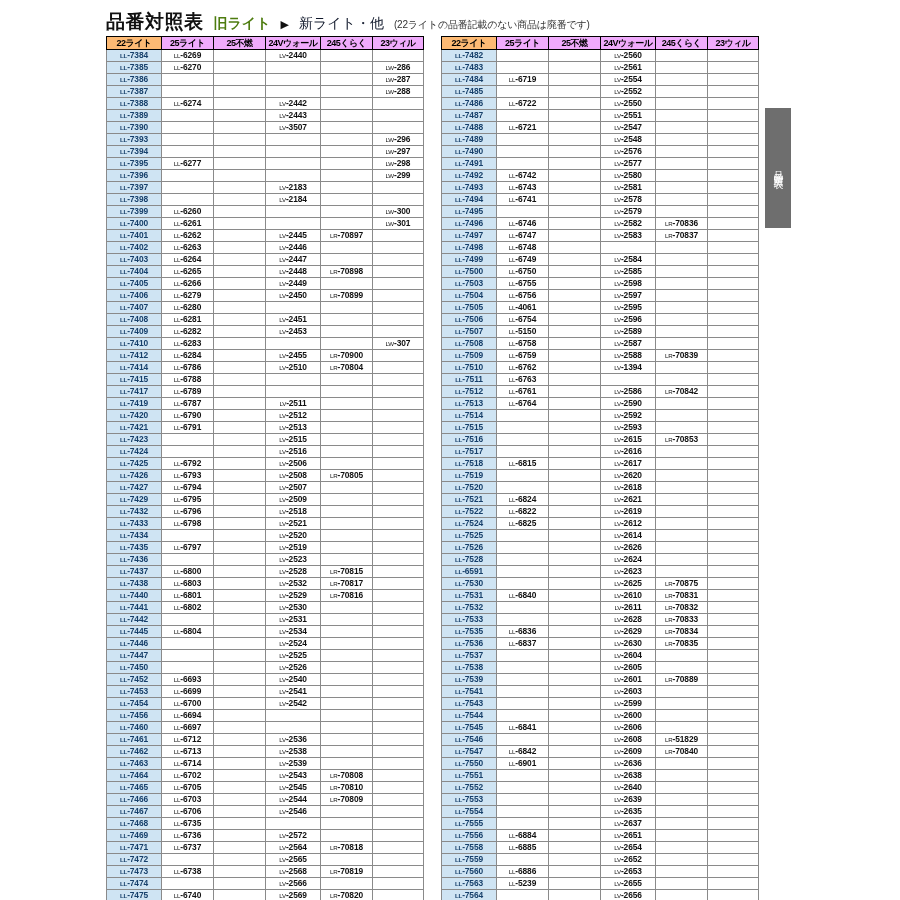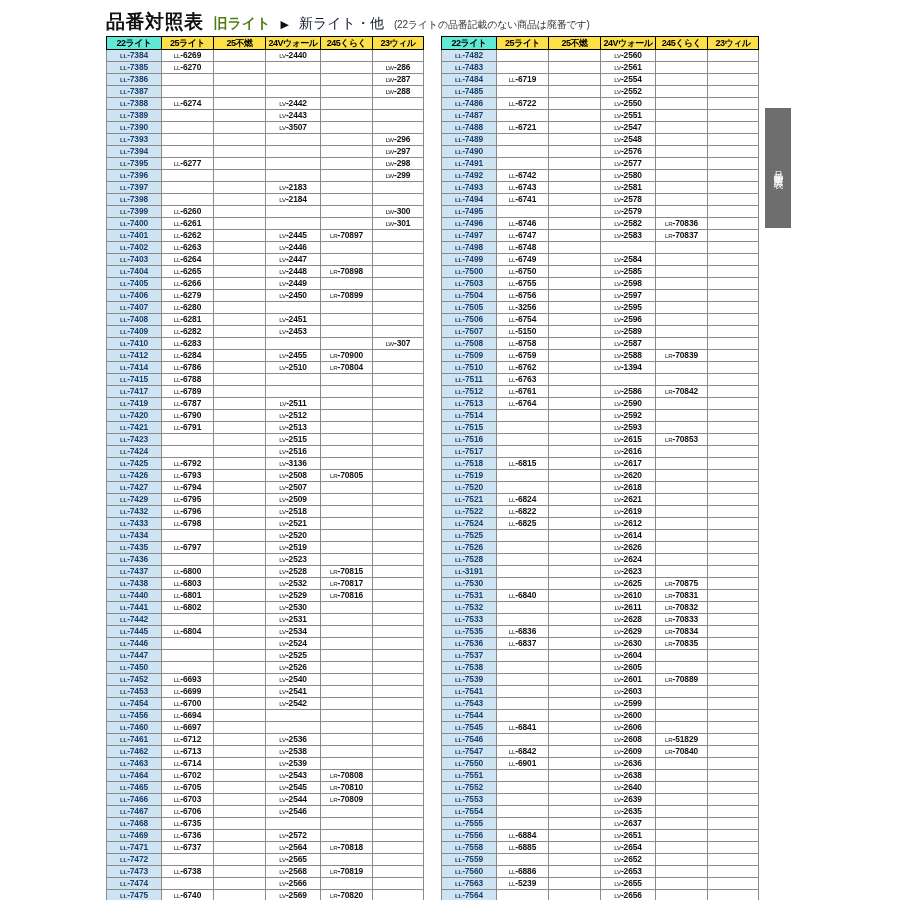--- a/index.html
+++ b/index.html
@@ -43,29 +43,29 @@
     height:11.6px;
     padding:0 2px;
     font-size:8px;
     line-height:10px;
     white-space:nowrap;
     overflow:hidden;
     box-sizing:border-box;
   }
   table.pn thead th{
     border:1px solid #000;
-    background:#fde047;
+    background:#f0abfc;
     text-align:center;
     font-size:9px;
     font-weight:bold;
     height:13px;
     letter-spacing:-0.5px;
     color:#000;
   }
-  table.pn thead th.first{background:#5eead4;}
+  table.pn thead th.first{background:#fdba74;}
 
   
   col.c0{width:55px;}
   col.c1{width:52px;}
   col.c2{width:52px;}
   col.c3{width:55px;}
   col.c4{width:52px;}
   col.c5{width:51px;}
 
   td.k{
@@ -398,21 +398,21 @@
             <td class="e"></td>
             <td class="e"></td>
             <td class="v"><span class="pfx">LV</span><span class="num">-2516</span></td>
             <td class="e"></td>
             <td class="e"></td>
           </tr>
           <tr>
             <td class="k"><span class="pfx">LL</span><span class="num">-7425</span></td>
             <td class="v"><span class="pfx">LL</span><span class="num">-6792</span></td>
             <td class="e"></td>
-            <td class="v"><span class="pfx">LV</span><span class="num">-3136</span></td>
+            <td class="v"><span class="pfx">LV</span><span class="num">-2506</span></td>
             <td class="e"></td>
             <td class="e"></td>
           </tr>
           <tr>
             <td class="k"><span class="pfx">LL</span><span class="num">-7426</span></td>
             <td class="v"><span class="pfx">LL</span><span class="num">-6793</span></td>
             <td class="e"></td>
             <td class="v"><span class="pfx">LV</span><span class="num">-2508</span></td>
             <td class="v"><span class="pfx">LR</span><span class="num">-70805</span></td>
             <td class="e"></td>
@@ -885,21 +885,21 @@
           <tr>
             <td class="k"><span class="pfx">LL</span><span class="num">-7504</span></td>
             <td class="v"><span class="pfx">LL</span><span class="num">-6756</span></td>
             <td class="e"></td>
             <td class="v"><span class="pfx">LV</span><span class="num">-2597</span></td>
             <td class="e"></td>
             <td class="e"></td>
           </tr>
           <tr>
             <td class="k"><span class="pfx">LL</span><span class="num">-7505</span></td>
-            <td class="v"><span class="pfx">LL</span><span class="num">-3256</span></td>
+            <td class="v"><span class="pfx">LL</span><span class="num">-4061</span></td>
             <td class="e"></td>
             <td class="v"><span class="pfx">LV</span><span class="num">-2595</span></td>
             <td class="e"></td>
             <td class="e"></td>
           </tr>
           <tr>
             <td class="k"><span class="pfx">LL</span><span class="num">-7506</span></td>
             <td class="v"><span class="pfx">LL</span><span class="num">-6754</span></td>
             <td class="e"></td>
             <td class="v"><span class="pfx">LV</span><span class="num">-2596</span></td>
@@ -1060,21 +1060,21 @@
           </tr>
           <tr>
             <td class="k"><span class="pfx">LL</span><span class="num">-7528</span></td>
             <td class="e"></td>
             <td class="e"></td>
             <td class="v"><span class="pfx">LV</span><span class="num">-2624</span></td>
             <td class="e"></td>
             <td class="e"></td>
           </tr>
           <tr>
-            <td class="k"><span class="pfx">LL</span><span class="num">-3191</span></td>
+            <td class="k"><span class="pfx">LL</span><span class="num">-6591</span></td>
             <td class="e"></td>
             <td class="e"></td>
             <td class="v"><span class="pfx">LV</span><span class="num">-2623</span></td>
             <td class="e"></td>
             <td class="e"></td>
           </tr>
           <tr>
             <td class="k"><span class="pfx">LL</span><span class="num">-7530</span></td>
             <td class="e"></td>
             <td class="e"></td>

